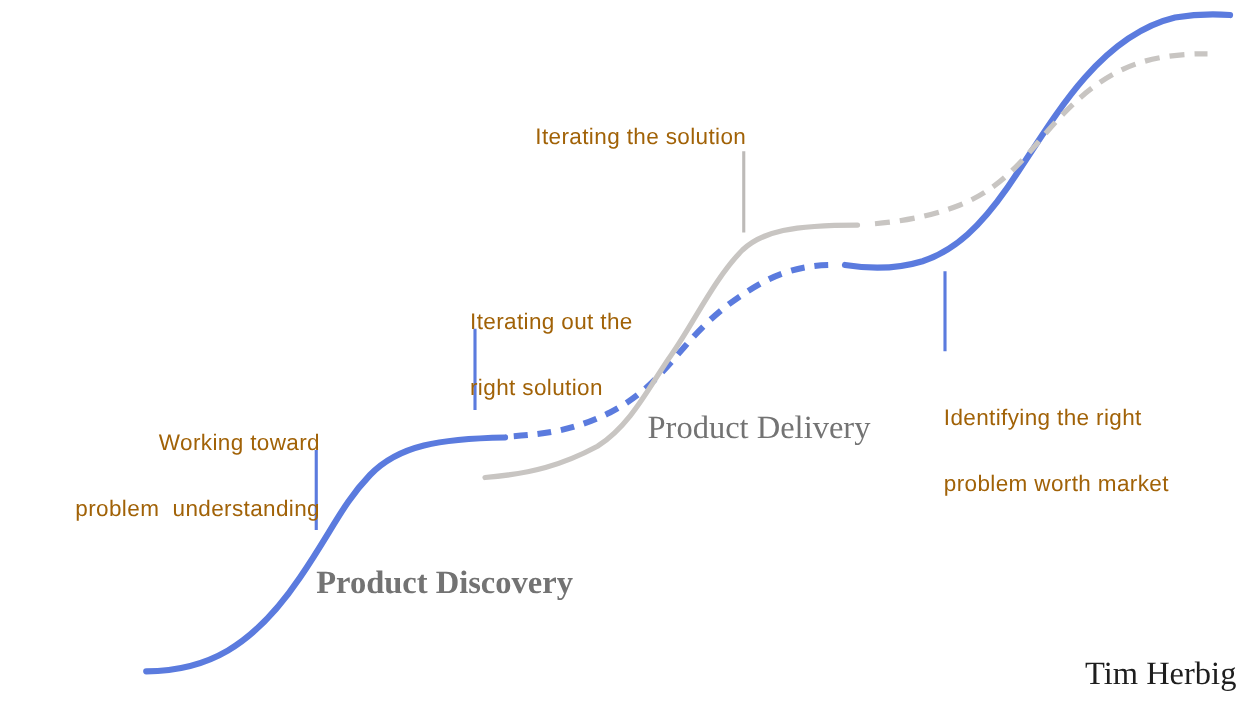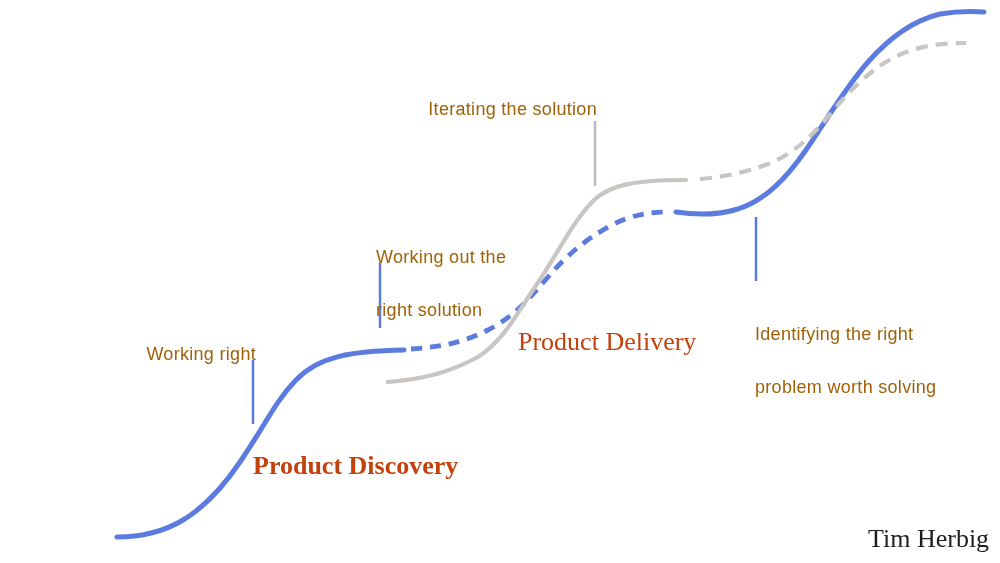--- a/index.html
+++ b/index.html
@@ -26,21 +26,21 @@
   }
   .ann.align-right { text-align: right; }
   .ann-working     { left: 30px;  top: 311px; width: 226px; }
   .ann-figuring    { left: 376px; top: 214px; }
   .ann-iterating   { left: 300px; top: 66px;  width: 297px; }
   .ann-identifying { left: 755px; top: 291px; }
   .phase-label {
     position: absolute;
     font-family: "Liberation Serif", serif;
     font-size: 26px;
-    color: #c2410c;
+    color: #737373;
     white-space: pre;
   }
   .label-discovery { left: 253px; top: 451px; font-weight: bold; }
   .label-delivery  { left: 518px; top: 327px; }
   .attribution {
     position: absolute;
     left: 868px; top: 524px;
     font-family: "Liberation Serif", serif;
     font-size: 26px;
     color: #1e1e1e;
@@ -65,35 +65,36 @@
 
     <path d="M 700 179 C 722 177 745 173 768 164 C 795 153 812 136 832 112 C 852 88 872 68 897 56 C 920 45 945 43 966 43" fill="none" stroke-width="4.2" stroke-linecap="butt" stroke-dasharray="12 8" stroke="#c8c5c2"></path>
 
     <line x1="253" y1="360" x2="253" y2="424" stroke-width="2.5" stroke="#5b7bde"></line>
     <line x1="380" y1="263" x2="380" y2="328" stroke-width="2.5" stroke="#5b7bde"></line>
     <line x1="595" y1="121" x2="595" y2="186" stroke-width="2.5" stroke="#bdbab8"></line>
     <line x1="756" y1="217" x2="756" y2="281" stroke-width="2.5" stroke="#5b7bde"></line>
   </svg>
 
   <div class="ann align-right ann-working">
-    <div>Working right</div>
+    <div>Working toward</div>
+    <div>problem  understanding</div>
   </div>
 
   <div class="ann ann-figuring">
-    <div>Working out the</div>
+    <div>Iterating out the</div>
     <div>right solution</div>
   </div>
 
   <div class="ann align-right ann-iterating">
     <div>Iterating the solution</div>
   </div>
 
   <div class="ann ann-identifying">
     <div>Identifying the right</div>
-    <div>problem worth solving</div>
+    <div>problem worth market</div>
   </div>
 
   <div class="phase-label label-discovery">Product Discovery</div>
   <div class="phase-label label-delivery">Product Delivery</div>
 
   <div class="attribution">Tim Herbig</div>
 
 </div>
 
 </body></html>

